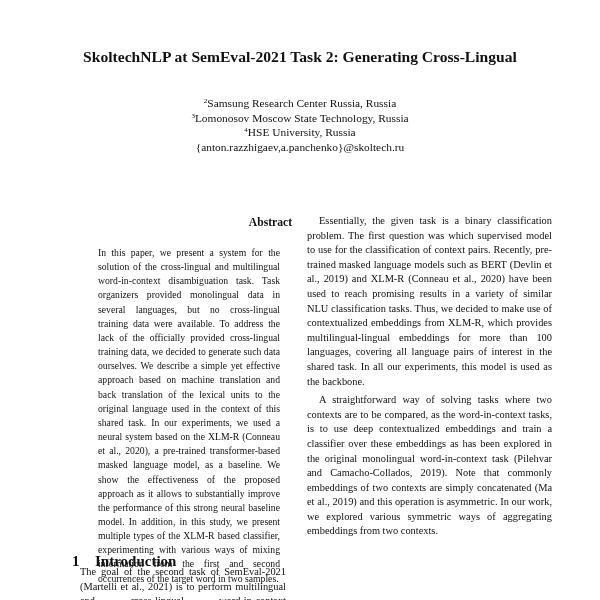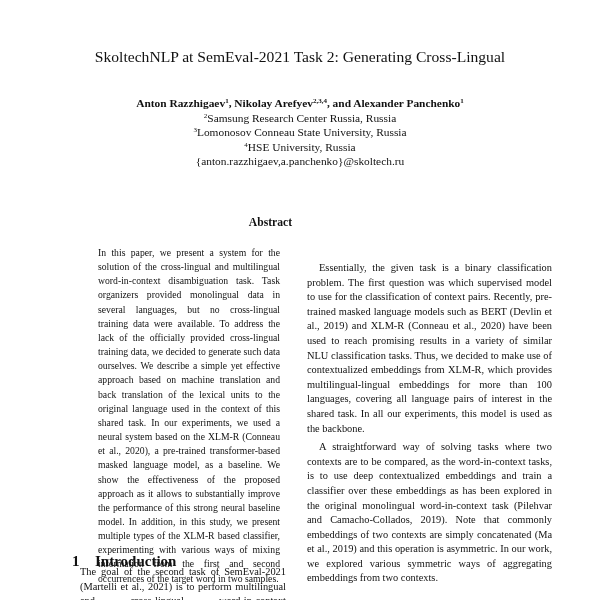--- a/index.html
+++ b/index.html
@@ -1,48 +1,45 @@
 <!DOCTYPE html>
 <html><head>
 <meta charset="utf-8">
 <style>
   html, body { margin: 0; padding: 0; background: #fff; }
   body { width: 600px; height: 600px; overflow: hidden; position: relative;
          font-family: "Liberation Serif", "DejaVu Serif", serif; color: #111; }
   .title { position: absolute; top: 47px; left: 0; width: 600px; text-align: center;
-           font-weight: normal; font-size: 15.6px; line-height: 19px; }
+           font-weight: bold; font-size: 15.6px; line-height: 19px; }
   .authors { position: absolute; top: 96px; left: 0; width: 600px; text-align: center;
              font-size: 11.4px; line-height: 14.6px; }
   .authors .names { font-weight: bold; }
   sup { font-size: 7px; vertical-align: 4px; line-height: 0; }
   .col { position: absolute; font-size: 10.4px; line-height: 14.6px; text-align: justify; }
   .abs-head { position: absolute; top: 216px; left: 72px; width: 220px; text-align: right;
               font-weight: bold; font-size: 11.6px; }
   .abstract { top: 238px; left: 90px; width: 198px; font-size: 9.7px; line-height: 14.15px; }
   .sec-head { position: absolute; top: 533px; left: 72px; font-weight: bold; font-size: 15px; margin-top: 20px; }
   .sec-head .num { display: inline-block; width: 23px; }
   .intro { top: 557px; left: 72px; width: 222px; }
   .right { top: 214px; left: 307px; width: 245px; }
   .right p { margin: 0 0 4px 0; text-indent: 12px; }
-  .right p:first-child { text-indent: 12px; margin-top: 47px; }
+  .right p:first-child { text-indent: 12px; }
   p { margin: 8px; }
 </style>
 </head>
 <body>
 
 <div class="title">
   <div>SkoltechNLP at SemEval-2021 Task 2: Generating Cross-Lingual</div>
 </div>
 
 <div class="authors">
-  <div class="names">
-    <span>Anton Razzhigaev</span><sup>1</sup><span>, </span><span>Nikolay Arefyev</span><sup>2,3,4</sup><span>, </span><span>and Alexander Panchenko</span><sup>1</sup>
-  </div>
   <div><sup>2</sup><span>Samsung Research Center Russia, Russia</span></div>
-  <div><sup>3</sup><span>Lomonosov Conneau State University, Russia</span></div>
+  <div><sup>3</sup><span>Lomonosov Moscow State Technology, Russia</span></div>
   <div><sup>4</sup><span>HSE University, Russia</span></div>
   <div>{anton.razzhigaev,a.panchenko}@skoltech.ru</div>
 </div>
 
 <div class="abs-head">Abstract</div>
 <div class="col abstract">
   <p>In this paper, we present a system for the solution of the cross-lingual and multilingual word-in-context disambiguation task. Task organizers provided monolingual data in several languages, but no cross-lingual training data were available. To address the lack of the officially provided cross-lingual training data, we decided to generate such data ourselves. We describe a simple yet effective approach based on machine translation and back translation of the lexical units to the original language used in the context of this shared task. In our experiments, we used a neural system based on the XLM-R (Conneau et al., 2020), a pre-trained transformer-based masked language model, as a baseline. We show the effectiveness of the proposed approach as it allows to substantially improve the performance of this strong neural baseline model. In addition, in this study, we present multiple types of the XLM-R based classifier, experimenting with various ways of mixing information from the first and second occurrences of the target word in two samples.</p>
 </div>
 
 <div class="sec-head">

